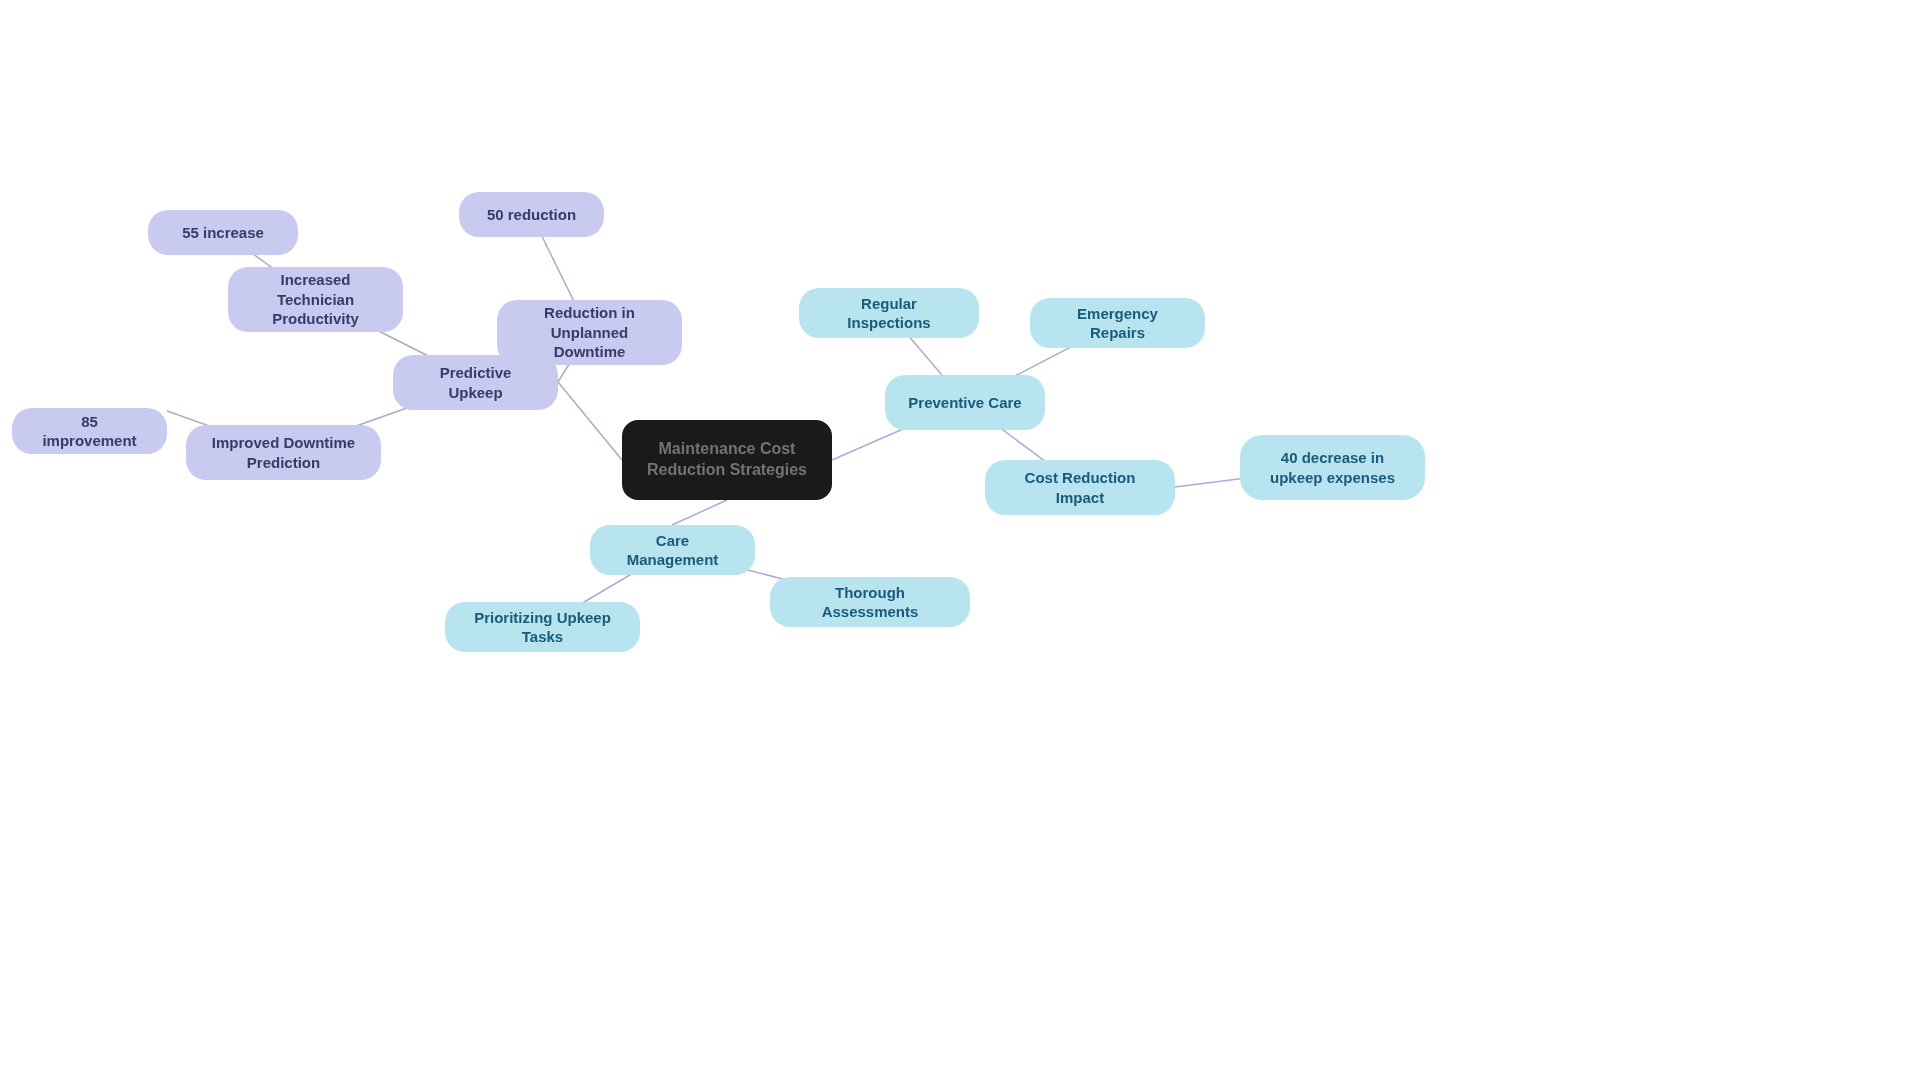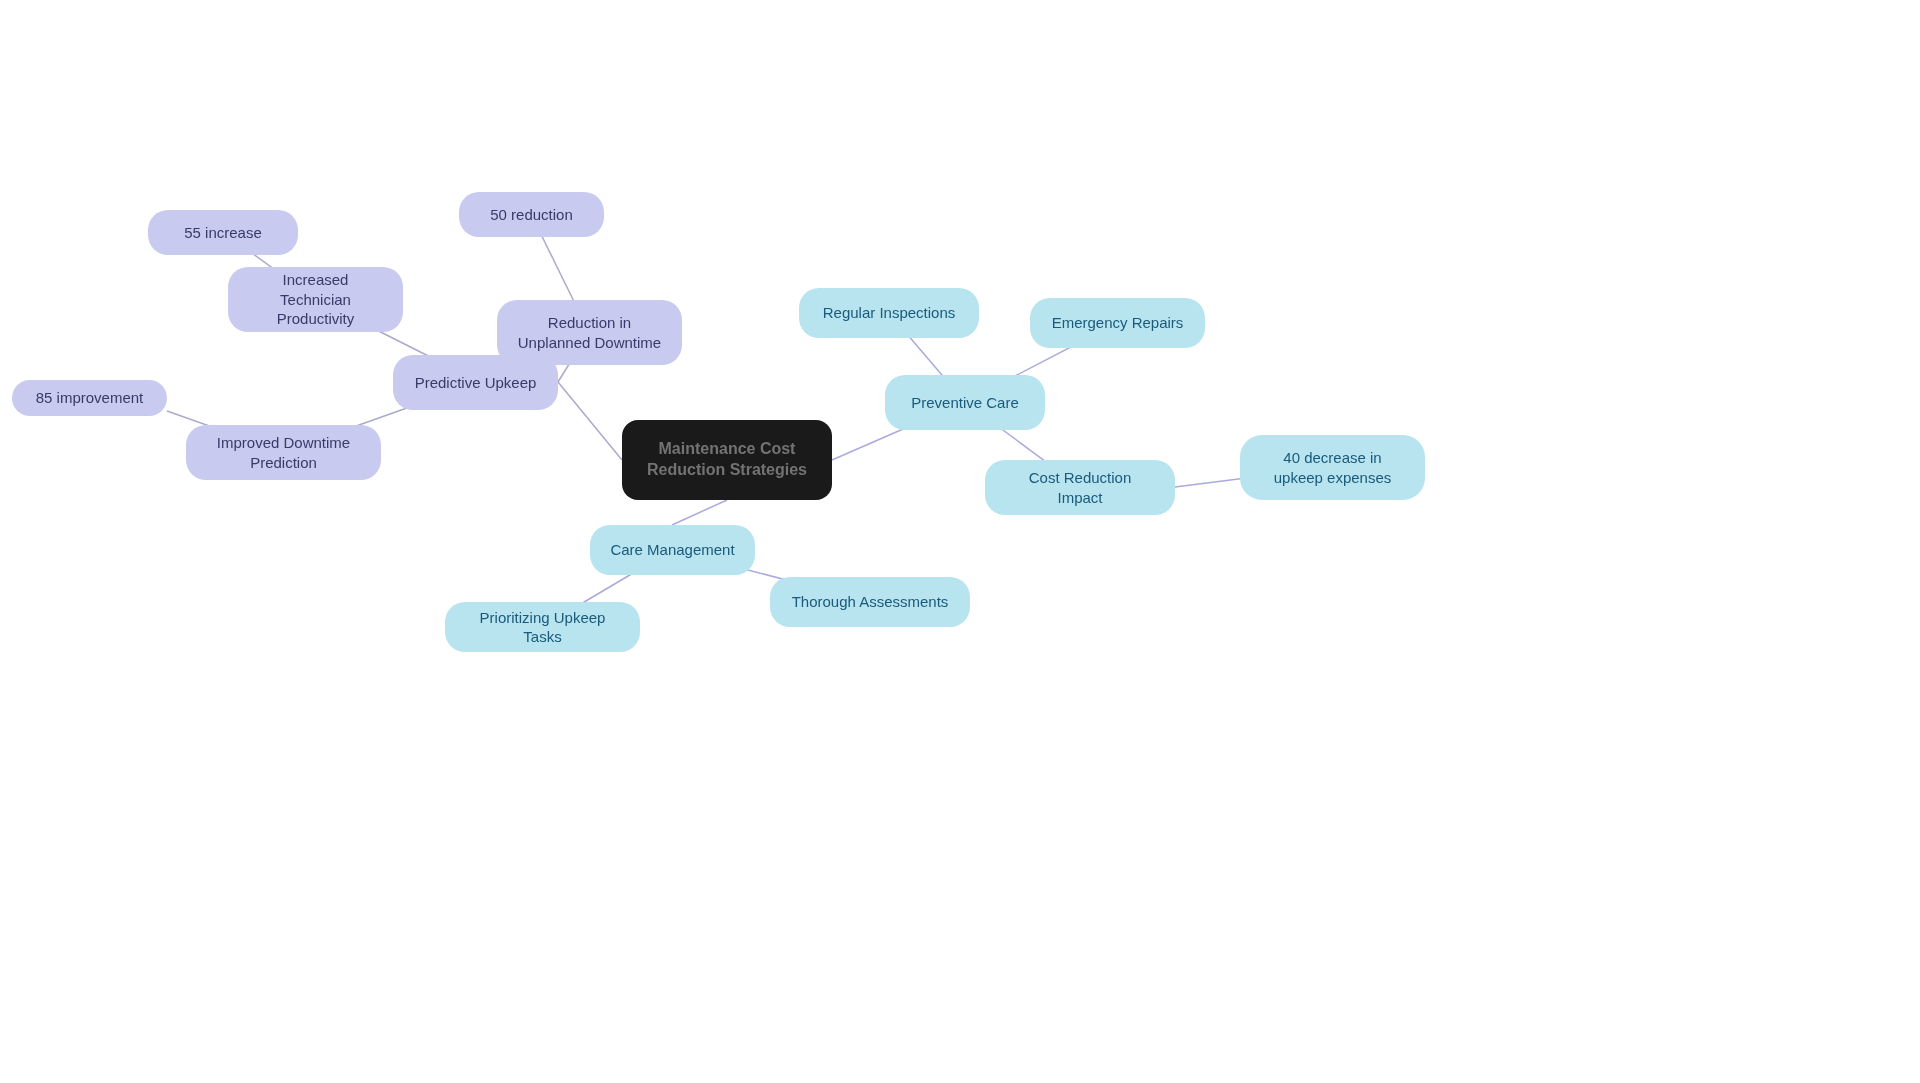--- a/index.html
+++ b/index.html
@@ -22,21 +22,21 @@
     }
 
     .node {
       position: absolute;
       border-radius: 20px;
       display: flex;
       align-items: center;
       justify-content: center;
       text-align: center;
       font-size: 15px;
-      font-weight: 400;
+      font-weight: 700;
       padding: 12px 20px;
       z-index: 1;
       line-height: 1.3;
     }
 
     .node-center {
       background: #1a1a1a;
       color: #737373;
       font-size: 16px;
       font-weight: 600;
@@ -66,22 +66,22 @@
     }
     .node-increased-tech {
       left: 228px; top: 267px;
       width: 175px; height: 65px; text-align: center;
     }
     .node-55-increase {
       left: 148px; top: 210px;
       width: 150px; height: 45px;
     }
     .node-85-improvement {
-      left: 12px; top: 380px;
-      width: 155px; height: 36px;
+      left: 12px; top: 408px;
+      width: 155px; height: 46px;
     }
     .node-improved-downtime {
       left: 186px; top: 425px;
       width: 195px; height: 55px;
     }
     .node-reduction-unplanned {
       left: 497px; top: 300px;
       width: 185px; height: 65px;
     }
     .node-50-reduction {

